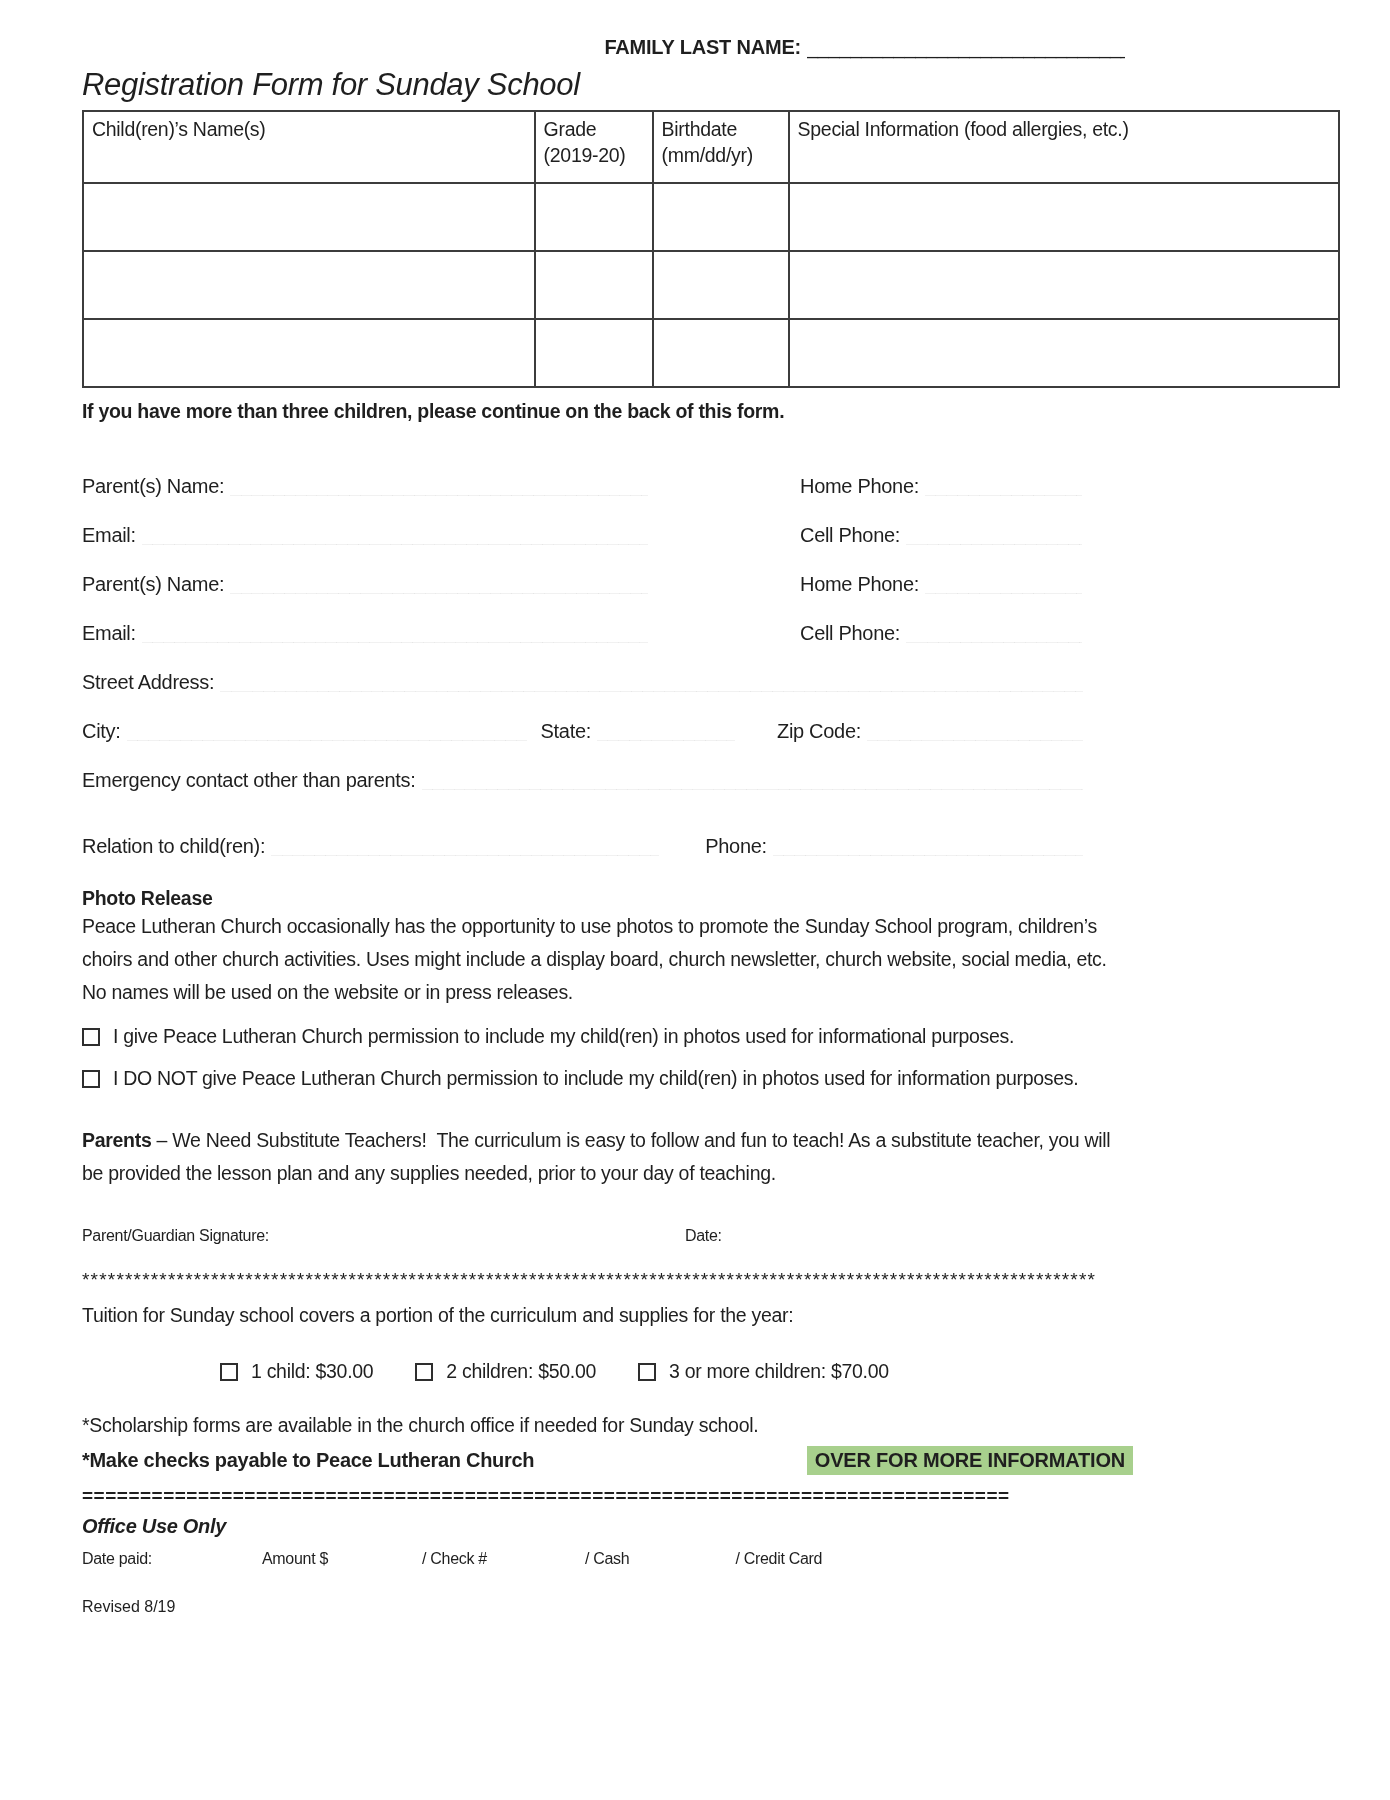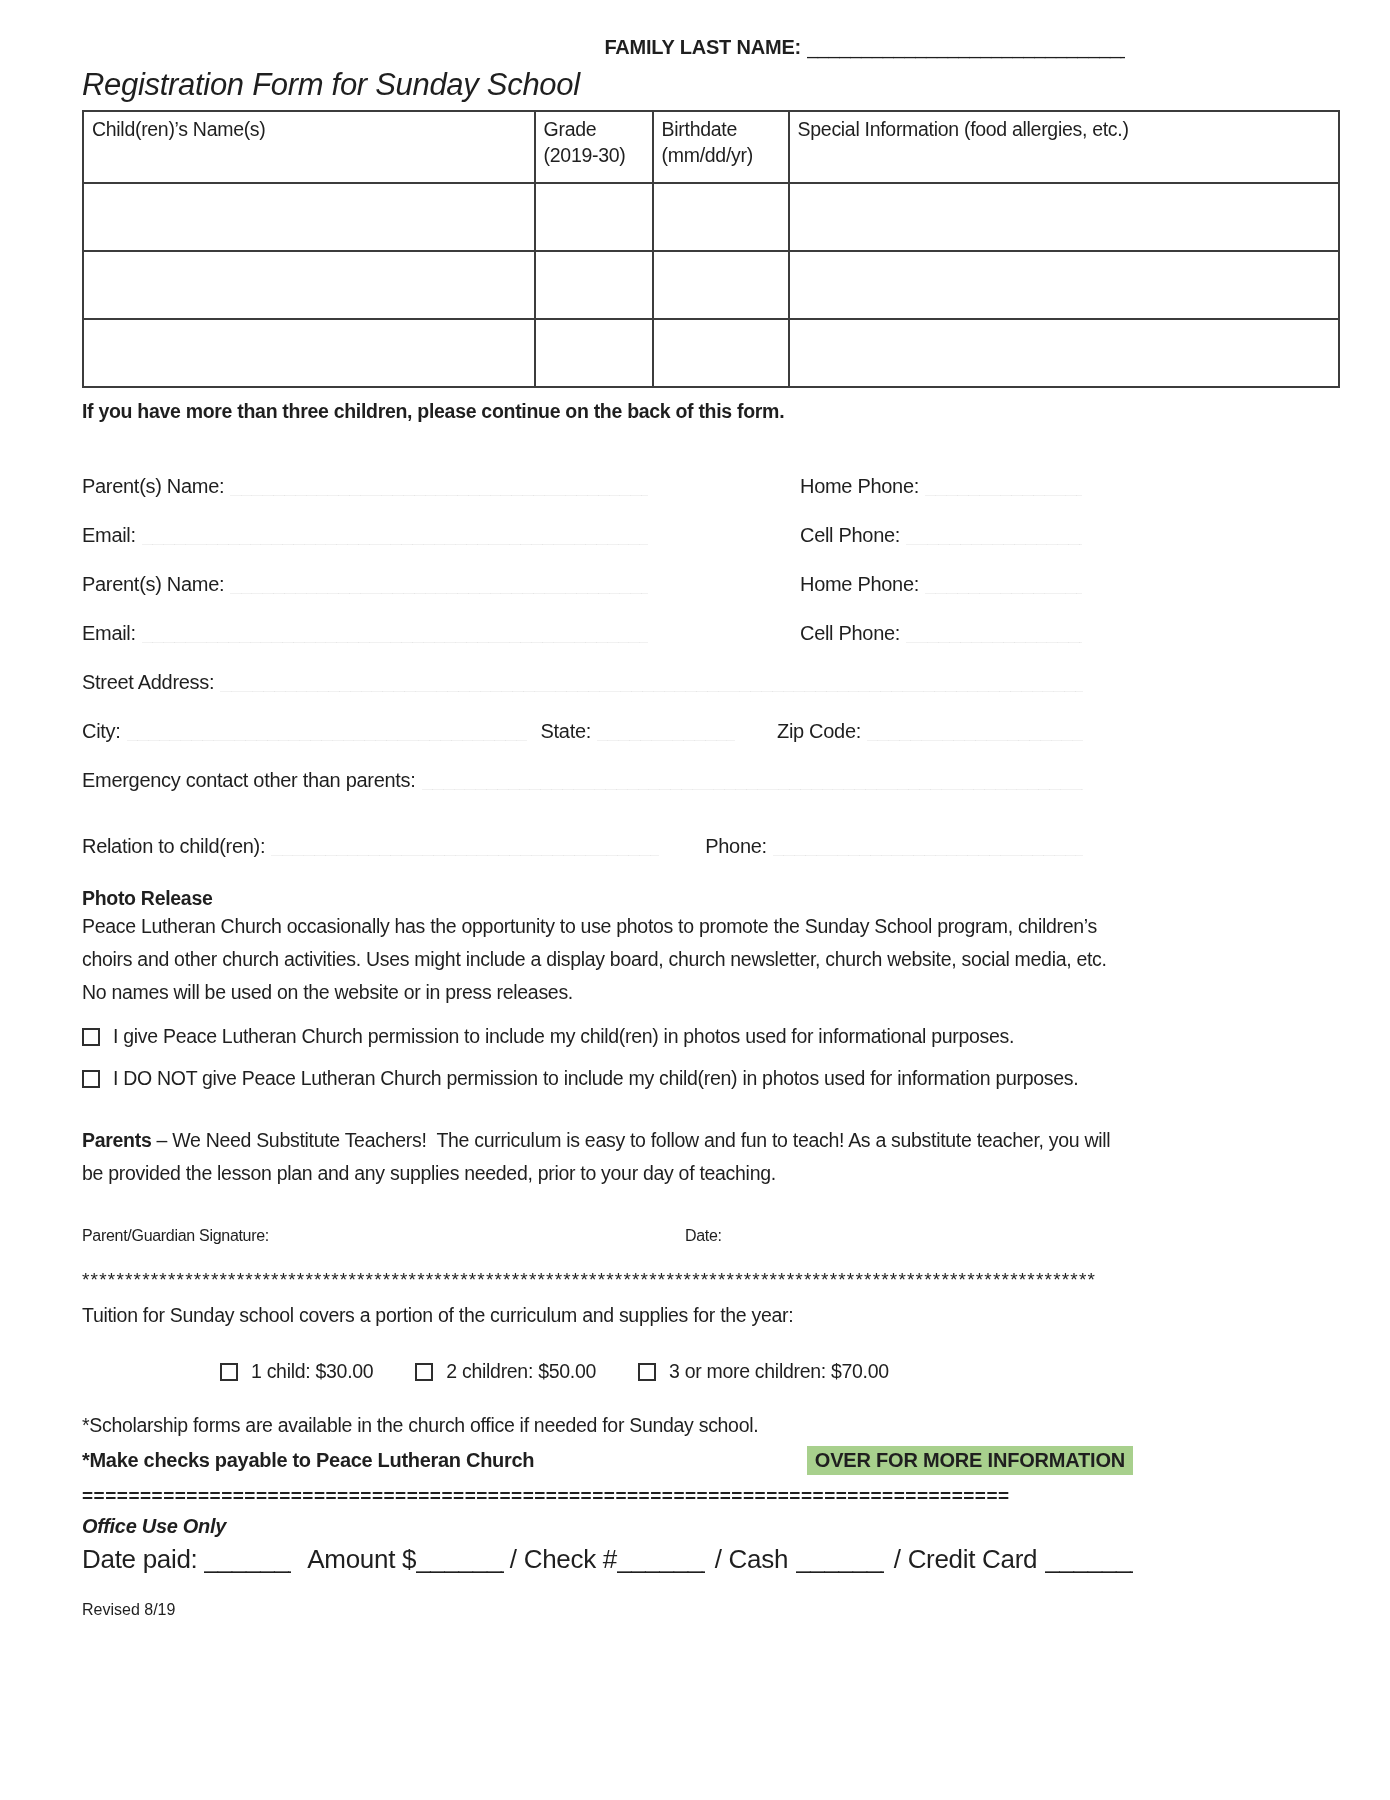--- a/index.html
+++ b/index.html
@@ -50,21 +50,21 @@
   .sep-ast{margin-top:18px;font-size:19px;width:1051px;overflow:hidden;white-space:nowrap;letter-spacing:1.2px;}
   .sep-eq{margin-top:10px;font-size:19px;width:928px;overflow:hidden;white-space:nowrap;font-weight:bold;letter-spacing:0.5px;}
 
   .tuition-opts{display:flex;margin-top:28px;margin-left:138px;align-items:center;}
   .tuition-opts .opt{display:flex;align-items:center;margin-right:42px;font-size:19.5px;white-space:nowrap;}
 
   .checksline{display:flex;justify-content:space-between;align-items:center;margin-top:4px;}
   .badge{font-weight:bold;font-size:20px;padding:3px 8px;letter-spacing:-0.2px;}
 
   .office-head{font-weight:bold;font-style:italic;font-size:20px;margin-top:8px;}
-  .office-row{display:flex;align-items:baseline;font-size:26px;margin-top:6px;line-height:30px;}
+  .office-row{display:flex;align-items:baseline;font-size:16px;margin-top:6px;line-height:30px;}
   .office-row .b{width:88px;}
   .office-row .sp{margin-left:16px;white-space:pre;}
   .revised{font-size:16px;margin-top:24px;letter-spacing:0;}
 </style>
 </head>
 <body>
 
 <div class="page">
   <div class="content">
 
@@ -83,21 +83,21 @@
           <col class="col-bday">
           <col class="col-info">
         </colgroup>
       <tbody>
           <tr>
         <th>
           <div>Child(ren)’s Name(s)</div>
         </th>
         <th>
           <div>Grade</div>
-              <div>(2019-30)</div>
+              <div>(2019-20)</div>
         </th>
         <th>
           <div>Birthdate</div>
               <div>(mm/dd/yr)</div>
         </th>
         <th>
           <div>Special Information (food allergies, etc.)</div>
         </th>
       </tr>
       <tr>

